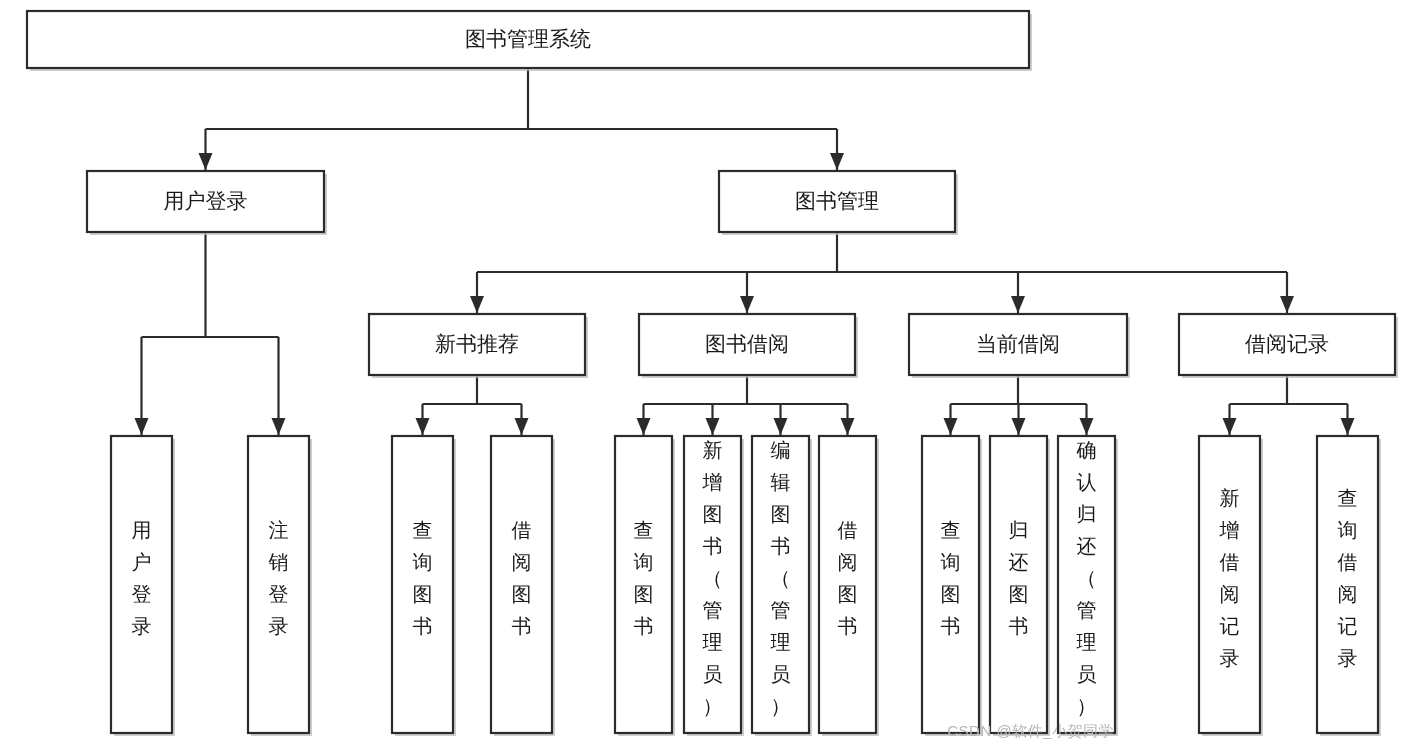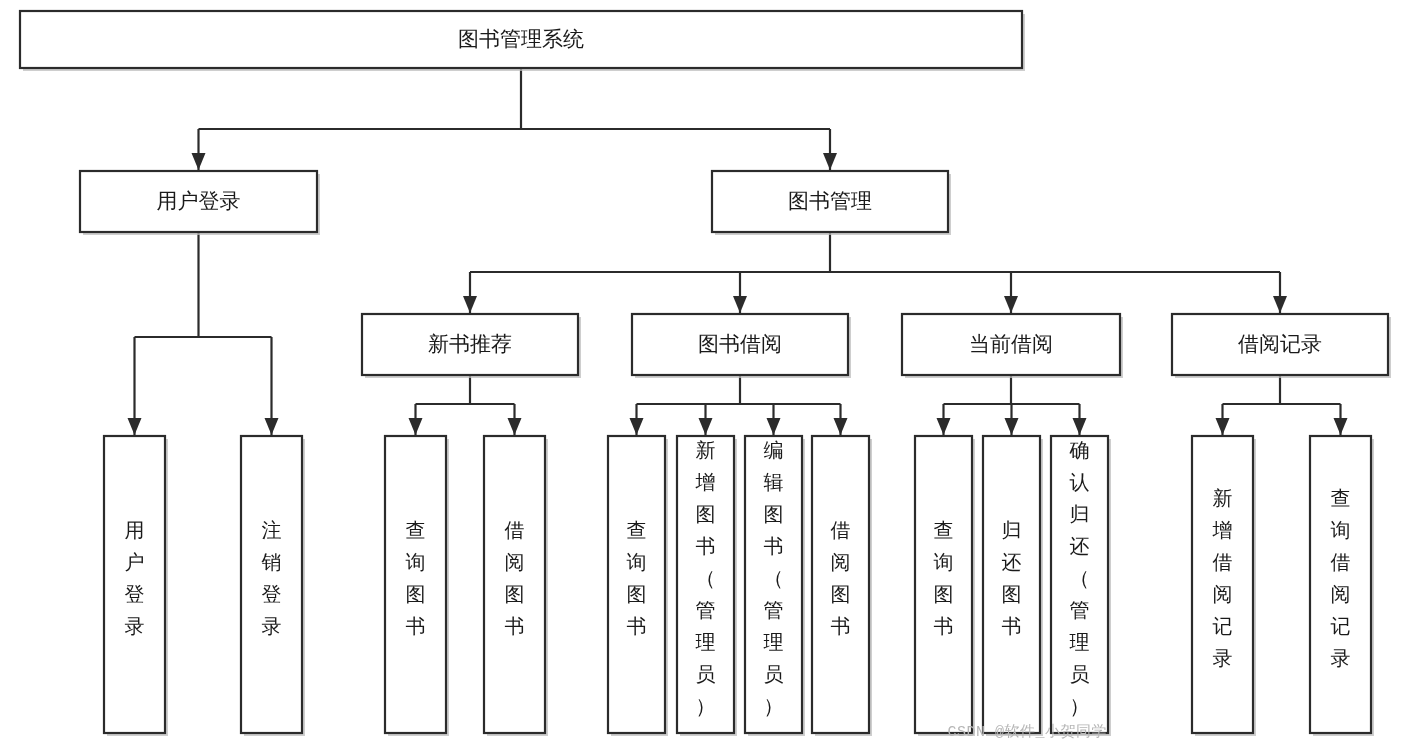--- a/index.html
+++ b/index.html
@@ -10,21 +10,21 @@
   body {
     width: 1405px;
     height: 747px;
     font-family: "Liberation Sans", "DejaVu Sans", sans-serif;
     overflow: hidden;
     position: relative;
   }
   #chart-root {
     position: absolute;
     top: 0;
-    left: 0;
+    left: 7px;
     width: 1121px;
     height: 747px;
   }
   .node-box {
     fill: #ffffff;
     stroke: #2b2b2b;
     stroke-width: 2.2;
   }
   .node-shadow {
     fill: #bdbdbd;
@@ -50,21 +50,21 @@
   .node-label-vertical {
     font-family: "Liberation Sans", "DejaVu Sans", sans-serif;
     font-size: 20px;
     fill: #1a1a1a;
     text-anchor: middle;
   }
   .watermark {
     position: absolute;
     right: 14px;
     bottom: 6px;
-    font-family: Liberation Mono, monospace;
+    font-family: Liberation Sans, sans-serif;
     font-size: 15px;
     color: #b6b6b6;
     letter-spacing: 0.5px;
     white-space: nowrap;
     user-select: none;
   }
 </style>
 </head>
 <body>
 

